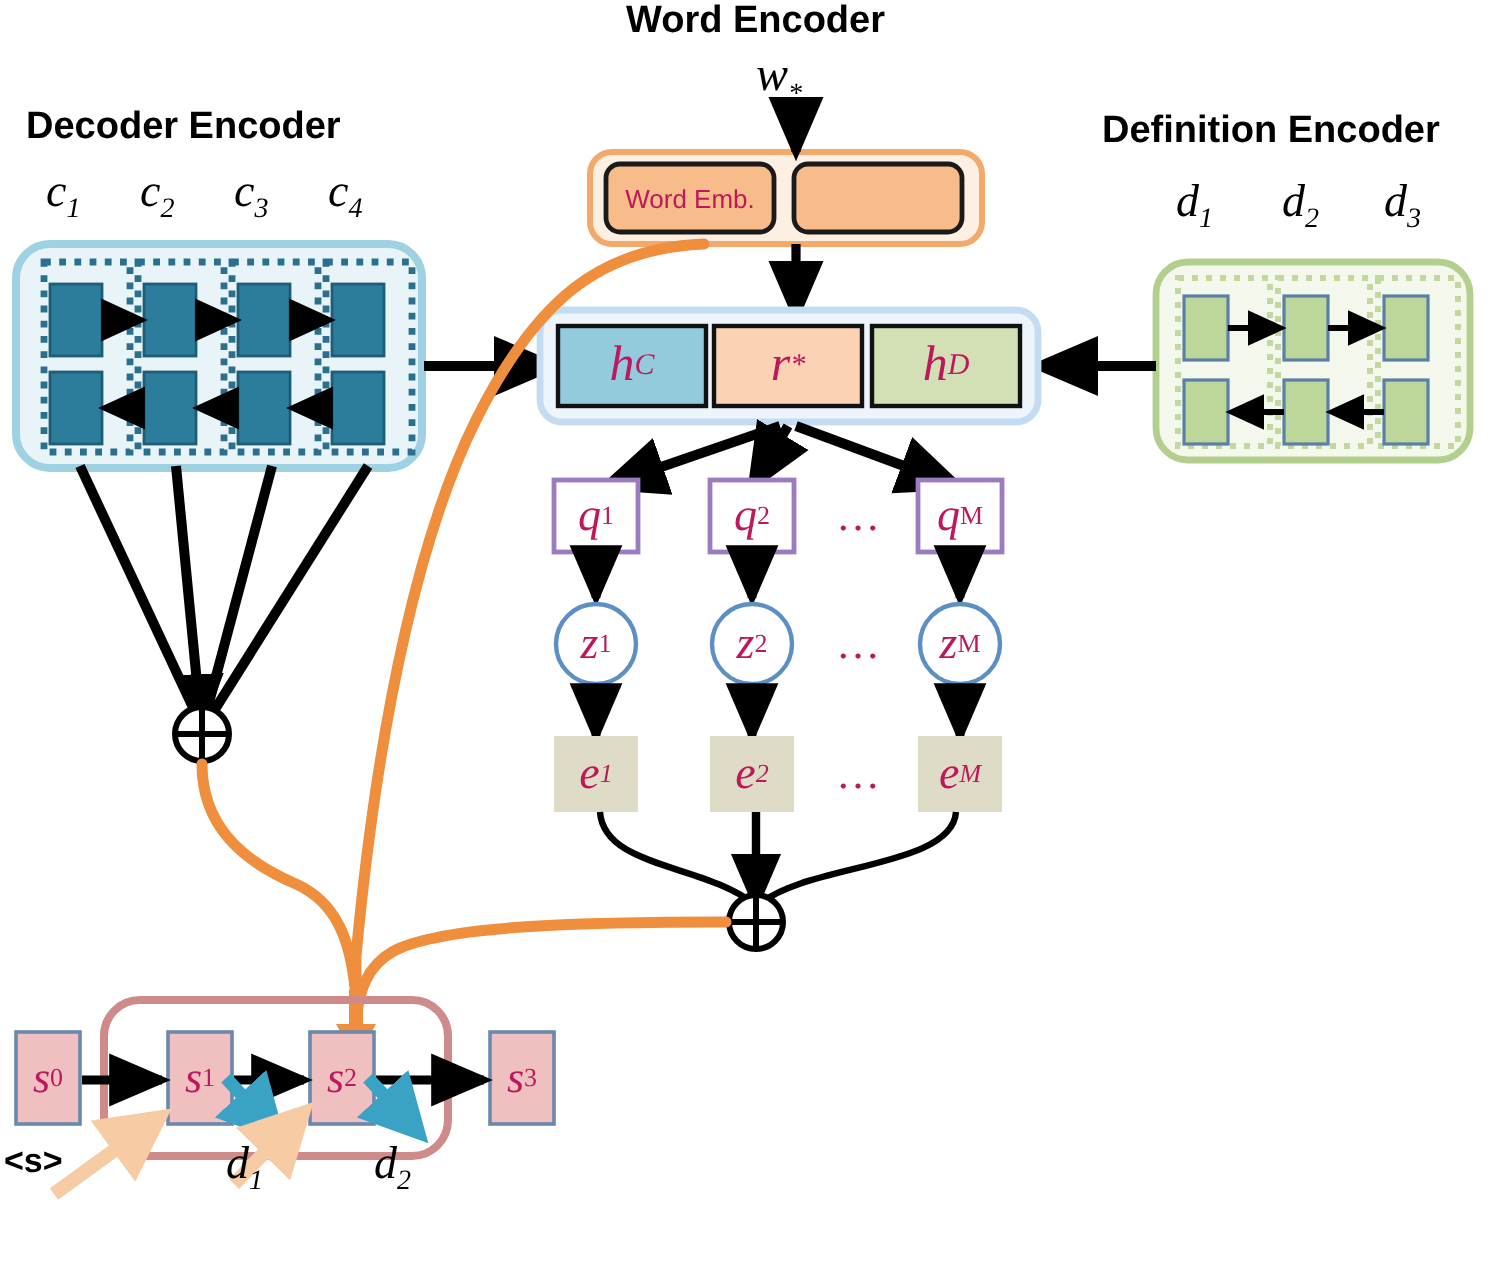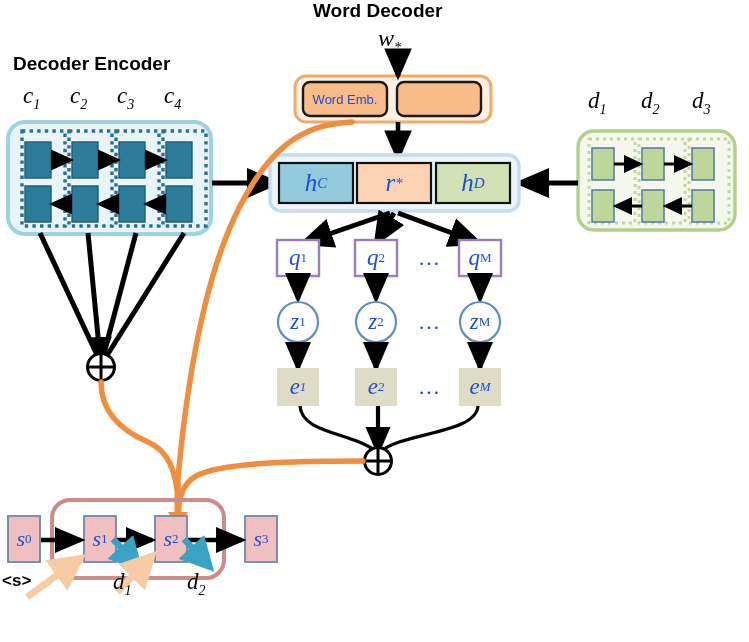--- a/index.html
+++ b/index.html
@@ -5,21 +5,21 @@
   html,body{margin:0;padding:0;background:#ffffff;}
   body{width:749px;height:642px;position:relative;overflow:hidden;
        font-family:"Liberation Sans",sans-serif;}
   #stage{position:absolute;left:0;top:0;width:749px;height:642px;}
   svg.layer{position:absolute;left:0;top:0;width:749px;height:642px;overflow:visible;}
   .title{position:absolute;font-weight:bold;font-size:19px;color:#000;white-space:nowrap;}
   .mathlbl{position:absolute;font-family:"Liberation Serif",serif;font-style:italic;
            font-size:23px;color:#000;white-space:nowrap;}
   .mathlbl sub{font-size:14px;font-style:italic;}
   .boxlabel{position:absolute;display:flex;align-items:center;justify-content:center;
-            font-family:"Liberation Serif",serif;font-style:italic;color:#1d4ed8;text-align:right;}
+            font-family:"Liberation Serif",serif;font-style:italic;color:#be185d;text-align:right;}
   .sml{position:absolute;font-weight:bold;font-size:17px;color:#000;white-space:nowrap;}
 </style>
 </head>
 <body>
 
 <div id="stage">
 
   <svg class="layer" viewBox="0 0 749 642">
     <defs>
       <marker id="ablk" markerWidth="7" markerHeight="7" refX="5.4" refY="3" orient="auto">
@@ -182,21 +182,22 @@
 
       <line x1="113" y1="539" x2="137" y2="565" stroke="#3aa2c4" stroke-width="6.5" marker-end="url(#atel)"></line>
       <line x1="184" y1="539" x2="208" y2="565" stroke="#3aa2c4" stroke-width="6.5" marker-end="url(#atel)"></line>
 
       <line x1="27" y1="597" x2="78" y2="560" stroke="#f7cba4" stroke-width="7" marker-end="url(#apea)"></line>
       <line x1="117" y1="592" x2="150" y2="558" stroke="#f7cba4" stroke-width="7" marker-end="url(#apea)"></line>
     </g>
   </svg>
 
   <div class="title" style="left:13px;top:53px;">Decoder Encoder</div>
-  <div class="title" style="left:313px;top:0px;">Word Decoder</div>
+  <div class="title" style="left:313px;top:0px;">Word Encoder</div>
+  <div class="title" style="left:551px;top:55px;">Definition Encoder</div>
 
   <div class="mathlbl" style="left:23px;top:83px;">
     <span>c</span><sub>1</sub></div>
   <div class="mathlbl" style="left:70px;top:83px;">
     <span>c</span><sub>2</sub></div>
   <div class="mathlbl" style="left:117px;top:83px;">
     <span>c</span><sub>3</sub></div>
   <div class="mathlbl" style="left:164px;top:83px;">
     <span>c</span><sub>4</sub></div>
 

